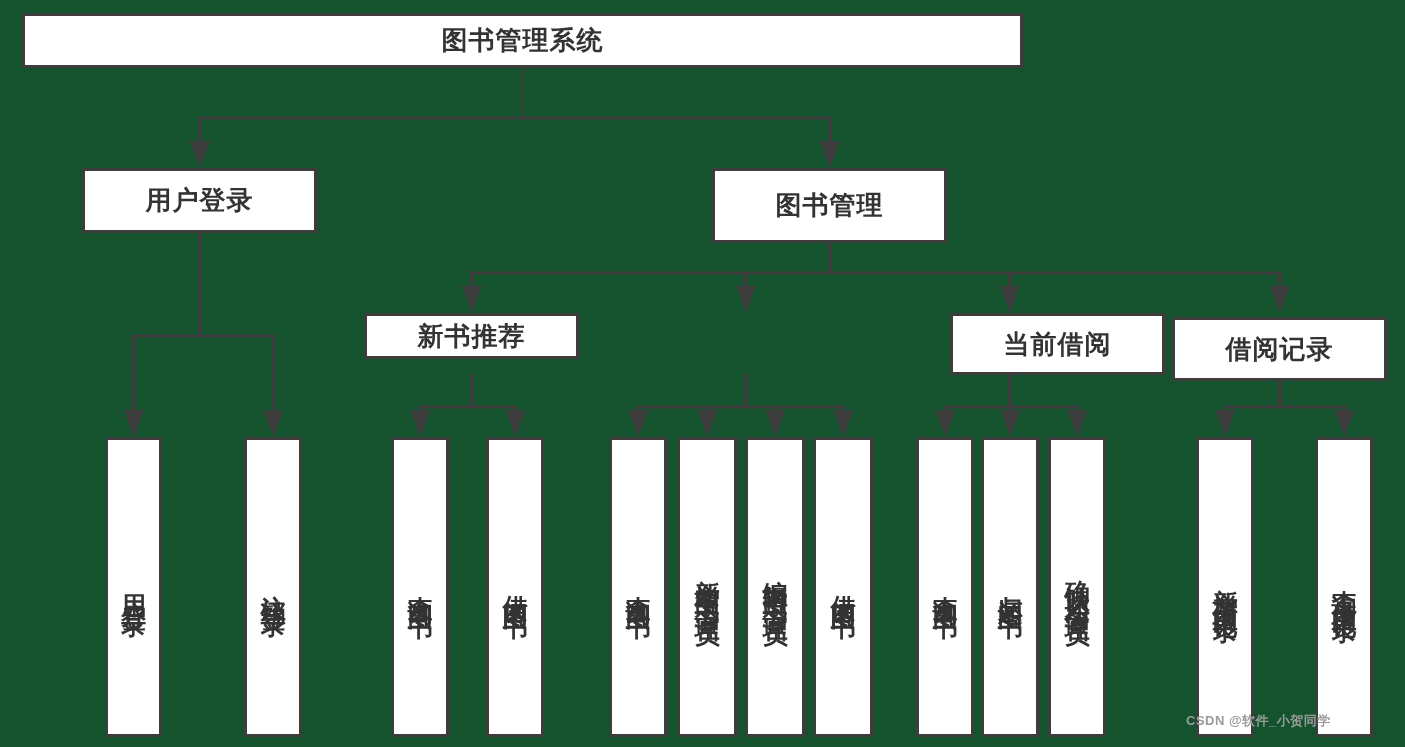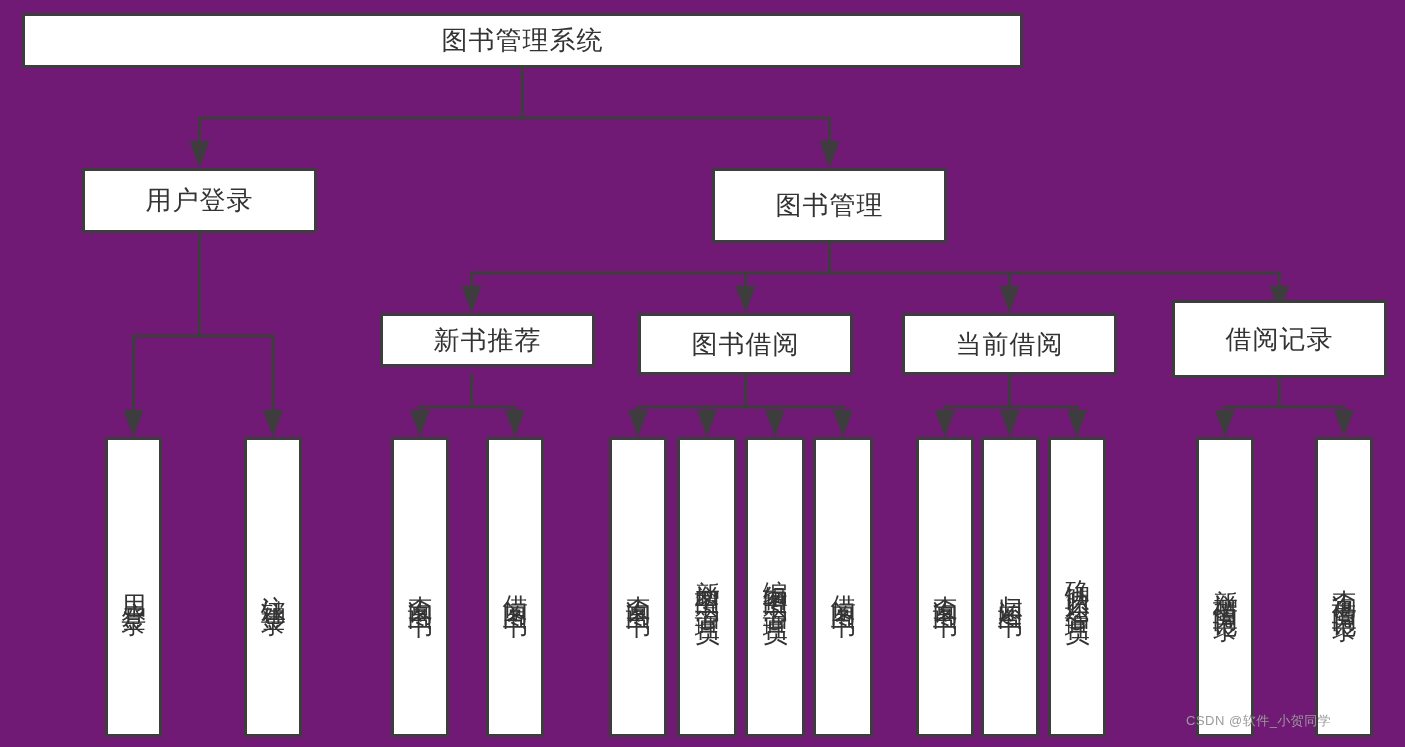--- a/index.html
+++ b/index.html
@@ -1,18 +1,18 @@
 <!DOCTYPE html>
 <html><head>
 <meta charset="utf-8">
 <style>
   html,body{margin:0;padding:0;background:#fff;}
   .canvas{
-    position:relative;width:1405px;height:747px;background:#701a75;overflow:hidden;
-    font-family:"Liberation Sans","DejaVu Sans",sans-serif;color:#333;
+    position:relative;width:1405px;height:747px;background:#14532d;overflow:hidden;
+    font-family:"Liberation Sans","DejaVu Sans",sans-serif;color:#333;font-weight:bold;
   }
   svg.connectors{position:absolute;left:0;top:0;z-index:1;}
   .node{
     position:absolute;box-sizing:border-box;border:3px solid #3d3d3d;background:#ffffff;
     display:flex;align-items:center;justify-content:center;z-index:2;
   }
   .node.h .lbl{font-size:26px;letter-spacing:1px;white-space:nowrap;color:#333;}
   .node.v .lbl{
     writing-mode:vertical-rl;text-orientation:mixed;
     font-size:25px;letter-spacing:6px;line-height:1.1;white-space:nowrap;color:#333;
@@ -86,30 +86,27 @@
     <span class="lbl">图书管理系统</span>
   </div>
 
   <div class="node h" style="left:82px;top:168px;width:235px;height:65px">
     <span class="lbl">用户登录</span>
   </div>
   <div class="node h" style="left:712px;top:168px;width:235px;height:75px">
     <span class="lbl">图书管理</span>
   </div>
 
-  <div class="node h" style="left:380px;top:313px;width:215px;height:54px">
+  <div class="node h" style="left:364px;top:313px;width:215px;height:46px">
     <span class="lbl">新书推荐</span>
   </div>
-  <div class="node h" style="left:638px;top:313px;width:215px;height:62px">
-    <span class="lbl">图书借阅</span>
-  </div>
-  <div class="node h" style="left:902px;top:313px;width:215px;height:62px">
+  <div class="node h" style="left:950px;top:313px;width:215px;height:62px">
     <span class="lbl">当前借阅</span>
   </div>
-  <div class="node h" style="left:1172px;top:300px;width:215px;height:78px">
+  <div class="node h" style="left:1172px;top:317px;width:215px;height:64px">
     <span class="lbl">借阅记录</span>
   </div>
 
   <div class="node v" style="left:105px;top:437px;width:57px;height:300px">
     <span class="lbl">用户登录</span>
   </div>
   <div class="node v" style="left:244px;top:437px;width:58px;height:300px">
     <span class="lbl">注销登录</span>
   </div>
 

